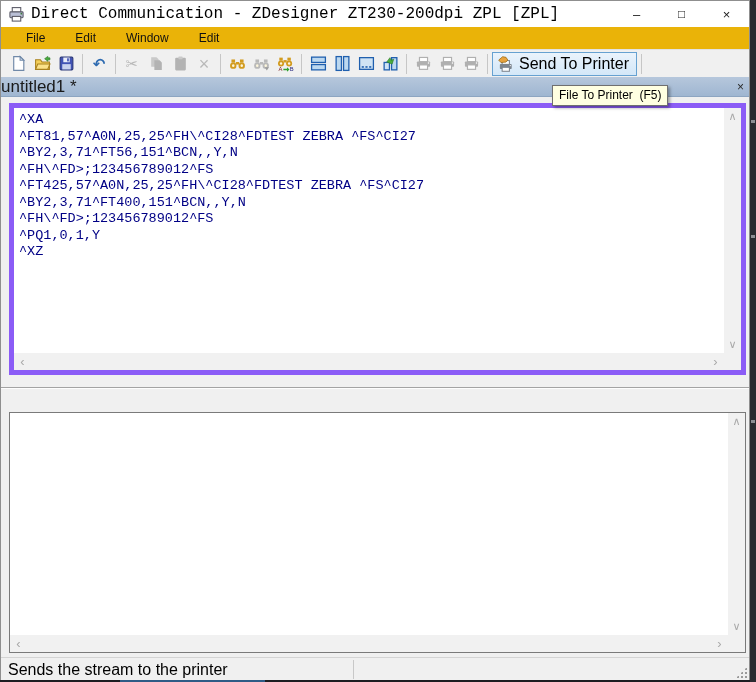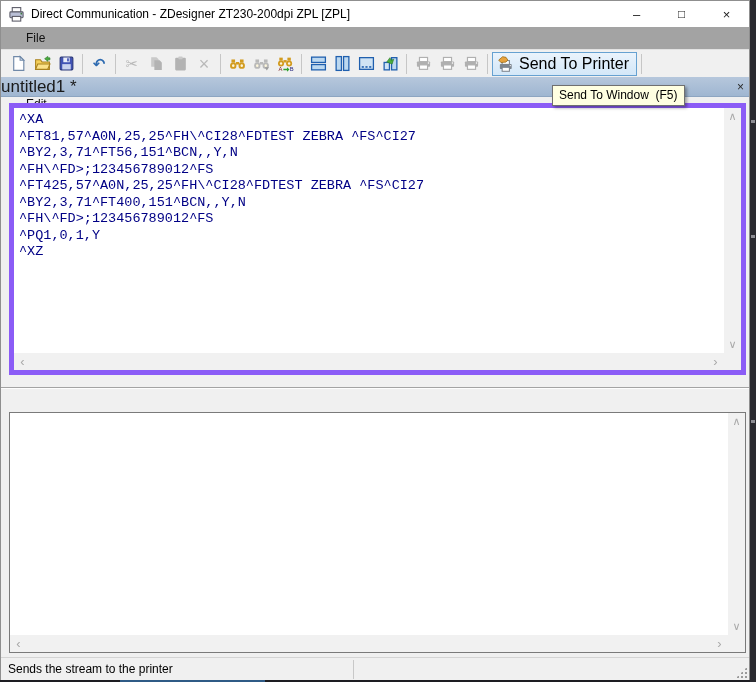--- a/index.html
+++ b/index.html
@@ -11,26 +11,26 @@
   .bg-right { position:absolute; right:0; top:0; width:6px; height:682px; background:#2a2a30; }
   .bg-right .mark { position:absolute; left:1px; width:4px; height:3px; background:#8d8d93; }
   .bg-bottom { position:absolute; left:0; bottom:0; width:750px; height:3px; background:#1d1d22; }
   .bg-bottom .task { position:absolute; left:120px; width:145px; height:3px; background:#2f5b86; }
 
   
   .window { position:absolute; left:0; top:0; width:750px; height:680px; background:#f0f0f0; border:1px solid #8f8f8f; }
 
   .titlebar { position:absolute; left:0; top:0; width:100%; height:26px; background:#ffffff; display:flex; align-items:center; }
   .app-ic { margin:0 6px 0 7px; width:17px; height:17px; }
-  .title-text { font-size:12px; color:#000; white-space:nowrap; }
+  .title-text { font-size:16px; color:#000; white-space:nowrap;font-family:Liberation Mono, monospace; }
   .winbtns { position:absolute; right:0; top:0; height:26px; display:flex; }
   .winbtn { width:45px; height:26px; display:flex; align-items:center; justify-content:center; font-size:13px; color:#1a1a1a; cursor:default; }
   .winbtn.max { font-size:12px; }
 
-  .menubar { position:absolute; left:0; top:26px; width:100%; height:22px; background:#a3a3a3; display:flex; align-items:flex-start; padding-left:10px;flex-direction:column; }
+  .menubar { position:absolute; left:0; top:26px; width:100%; height:22px; background:#eab308; display:flex; align-items:flex-start; padding-left:10px; }
   .menu-item { padding:0 15px; font-size:12px; color:#111; height:22px; line-height:22px; }
 
   .toolbar { position:absolute; left:0; top:48px; width:100%; height:28px; background:#f0f0f0; border-top:1px solid #e2e2e2; display:flex; align-items:center; padding-left:5px; }
   .tb-btn { width:24px; height:23px; display:flex; align-items:center; justify-content:center; border:1px solid transparent; }
   .tb-btn svg { width:17px; height:17px; }
   .tb-sep { width:1px; height:20px; background:#c6c6c6; margin:0 4px; }
   .glyph-btn { font-size:15px; line-height:1; }
   .blue { color:#2d6ab0; font-weight:bold; }
   .gray { color:#b9b9b9; }
   .gold { color:#d29b1f; }
@@ -57,21 +57,21 @@
   .vscroll .down { bottom:0; left:0; width:17px; height:17px; }
   .hscroll .left  { left:0; top:0; width:17px; height:17px; font-size:13px; }
   .hscroll .right { right:0; top:0; width:17px; height:17px; font-size:13px; }
 
   .split-line { position:absolute; left:0; top:386px; width:100%; height:2px; background:#a3a3a3; border-bottom:1px solid #fdfdfd; }
   .recv-label { position:absolute; left:7px; top:392px; font-size:12px; color:#000; }
 
   .output { position:absolute; left:8px; top:411px; width:737px; height:241px; background:#fff; border:1px solid #7a7a7a; }
 
   .statusbar { position:absolute; left:0; top:656px; width:100%; height:23px; background:#f0f0f0; border-top:1px solid #d4d4d4; }
-  .status-text { position:absolute; left:7px; top:0; height:23px; line-height:23px; font-size:12px; color:#000; }
+  .status-text { position:absolute; left:7px; top:0; height:23px; line-height:23px; font-size:16px; color:#000; }
   .status-div { position:absolute; left:352px; top:2px; width:1px; height:19px; background:#c8c8c8; }
   .grip { position:absolute; right:2px; bottom:2px; width:11px; height:11px;
     background-image:radial-gradient(#9a9a9a 1px, transparent 1.3px); background-size:4px 4px;
     clip-path:polygon(100% 0, 100% 100%, 0 100%); }
 
   .tooltip { position:absolute; left:552px; top:85px; height:21px; z-index:50;
     background:#ffffe1; border:1px solid #707070; box-shadow:2px 2px 3px rgba(0,0,0,.35);
     font-size:12px; color:#000; line-height:19px; padding:0 6px; white-space:pre; }
 </style>
 </head>
@@ -306,15 +306,15 @@
     </div>
 
     <div class="statusbar">
       <span class="status-text">Sends the stream to the printer</span>
       <div class="status-div"></div>
       <div class="grip"></div>
     </div>
 
   </div>
 
-  <div class="tooltip">Send To Window  (F5)</div>
+  <div class="tooltip">File To Printer  (F5)</div>
 
 </div>
 
 </body></html>

